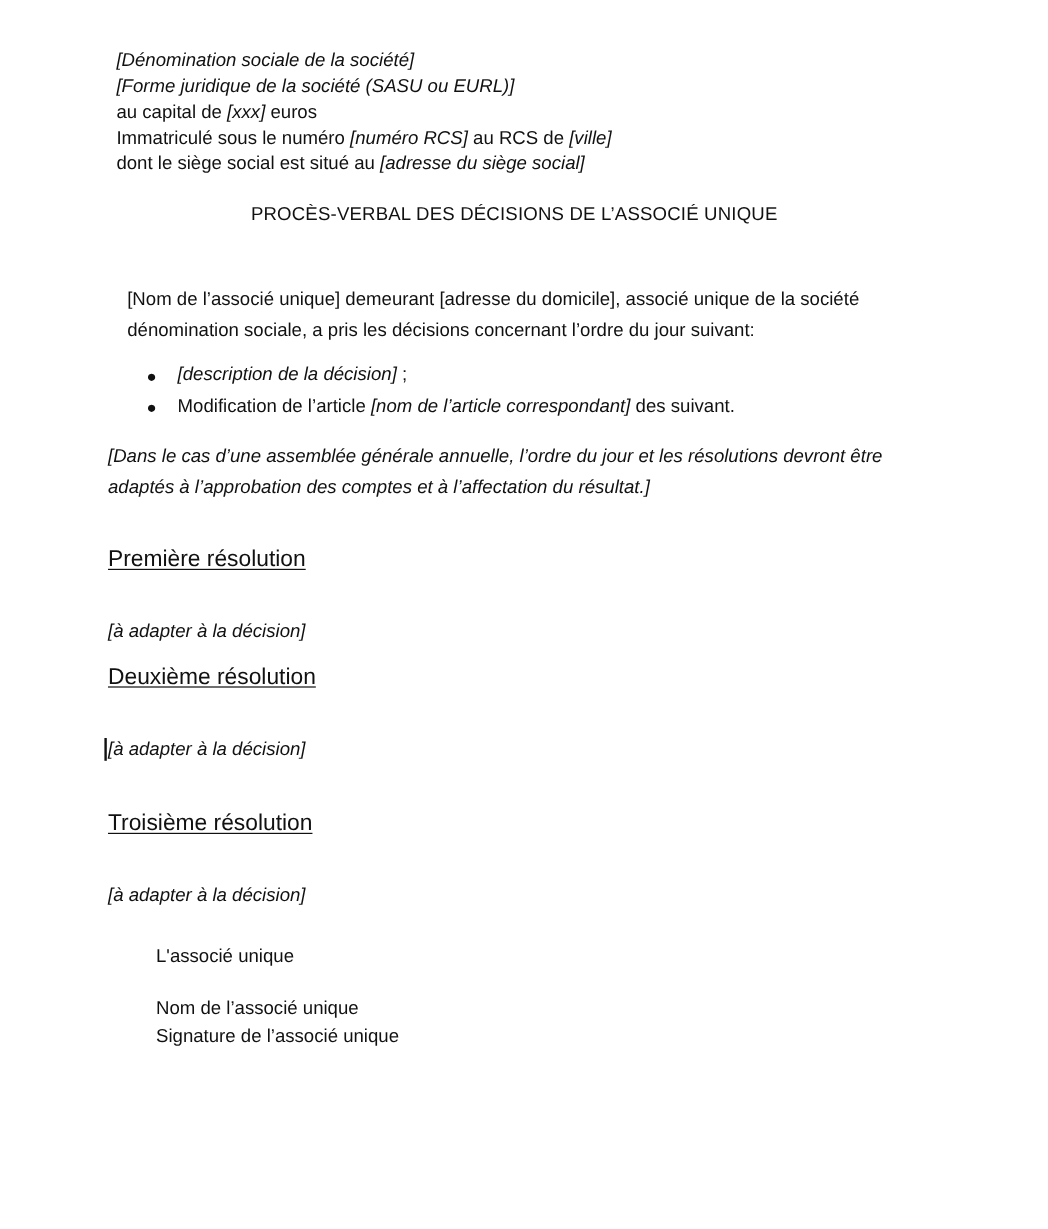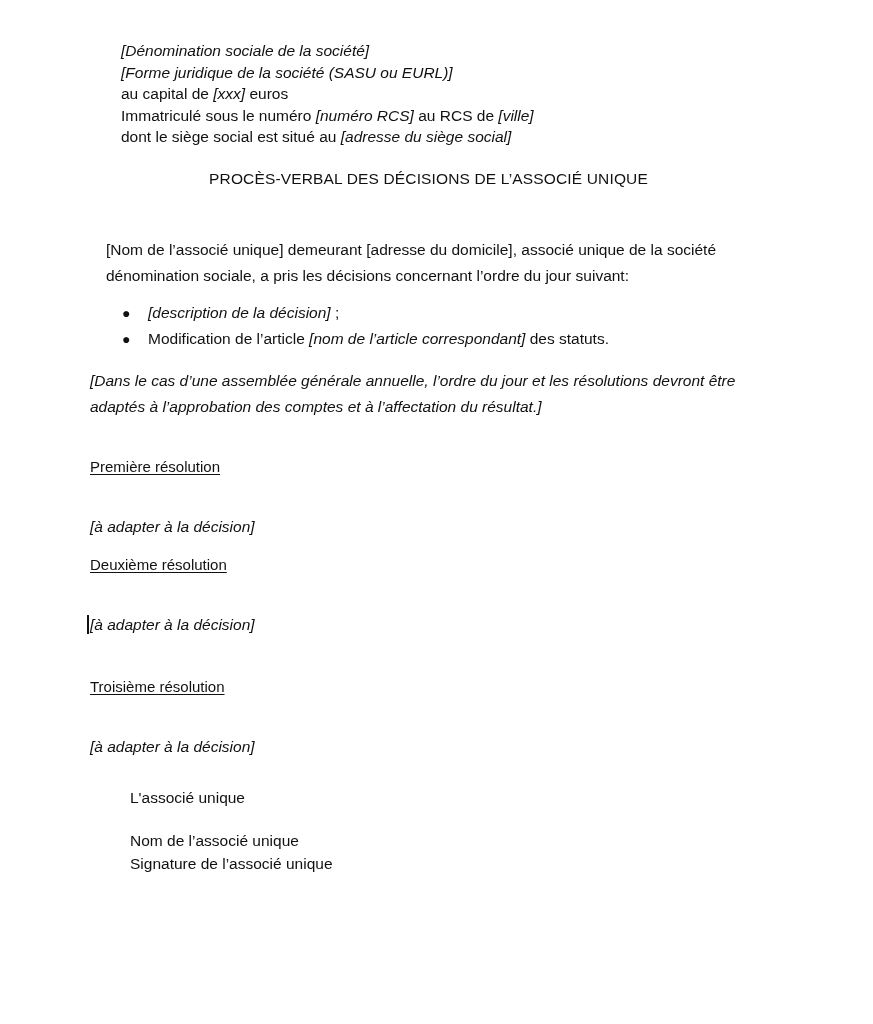--- a/index.html
+++ b/index.html
@@ -27,21 +27,21 @@
   
   .letterhead {
     position: absolute;
     left: 97px;
     top: 40px;
     width: 700px;
     font-size: 15.5px;
     line-height: 21.5px;
     white-space: nowrap;
   }
-  .letterhead .lh-line { display: block; margin-left: 24px; }
+  .letterhead .lh-line { display: block; }
   .it { font-style: italic; }
   .up { font-style: normal; }
 
   
   .doc-title {
     position: absolute;
     left: 0;
     right: 16px;
     top: 170px;
     text-align: center;
@@ -96,21 +96,21 @@
     font-style: italic;
   }
 
   
   .resolution { position: absolute; left: 90px; width: 680px; }
   .res-1 { top: 456px; }
   .res-2 { top: 554px; }
   .res-3 { top: 676px; }
 
   .res-heading {
-    font-size: 15px;
+    font-size: 19px;
     line-height: 22px;
     text-decoration: underline;
     text-underline-offset: 2px;
     display: inline-block;
   }
   .res-body {
     margin-top: 38px;
     font-size: 15.5px;
     line-height: 22px;
     font-style: italic;
@@ -157,21 +157,21 @@
 
   <div class="intro">[Nom de l’associé unique] demeurant [adresse du domicile], associé unique de la société dénomination sociale, a pris les décisions concernant l’ordre du jour suivant:</div>
 
   <ul class="agenda">
     <li>
       <span class="bullet">●</span>
       <span class="up"></span><span class="it">[description de la décision]</span><span class="up"> ;</span>
     </li>
     <li>
       <span class="bullet">●</span>
-      <span class="up">Modification de l’article </span><span class="it">[nom de l’article correspondant]</span><span class="up"> des statuts.</span>
+      <span class="up">Modification de l’article </span><span class="it">[nom de l’article correspondant]</span><span class="up"> des suivant.</span>
     </li>
   </ul>
 
   <div class="note">[Dans le cas d’une assemblée générale annuelle, l’ordre du jour et les résolutions devront être adaptés à l’approbation des comptes et à l’affectation du résultat.]</div>
 
   <div class="resolution res-1">
     <div><span class="res-heading">Première résolution</span></div>
     <div class="res-body">[à adapter à la décision]</div>
   </div>
 

